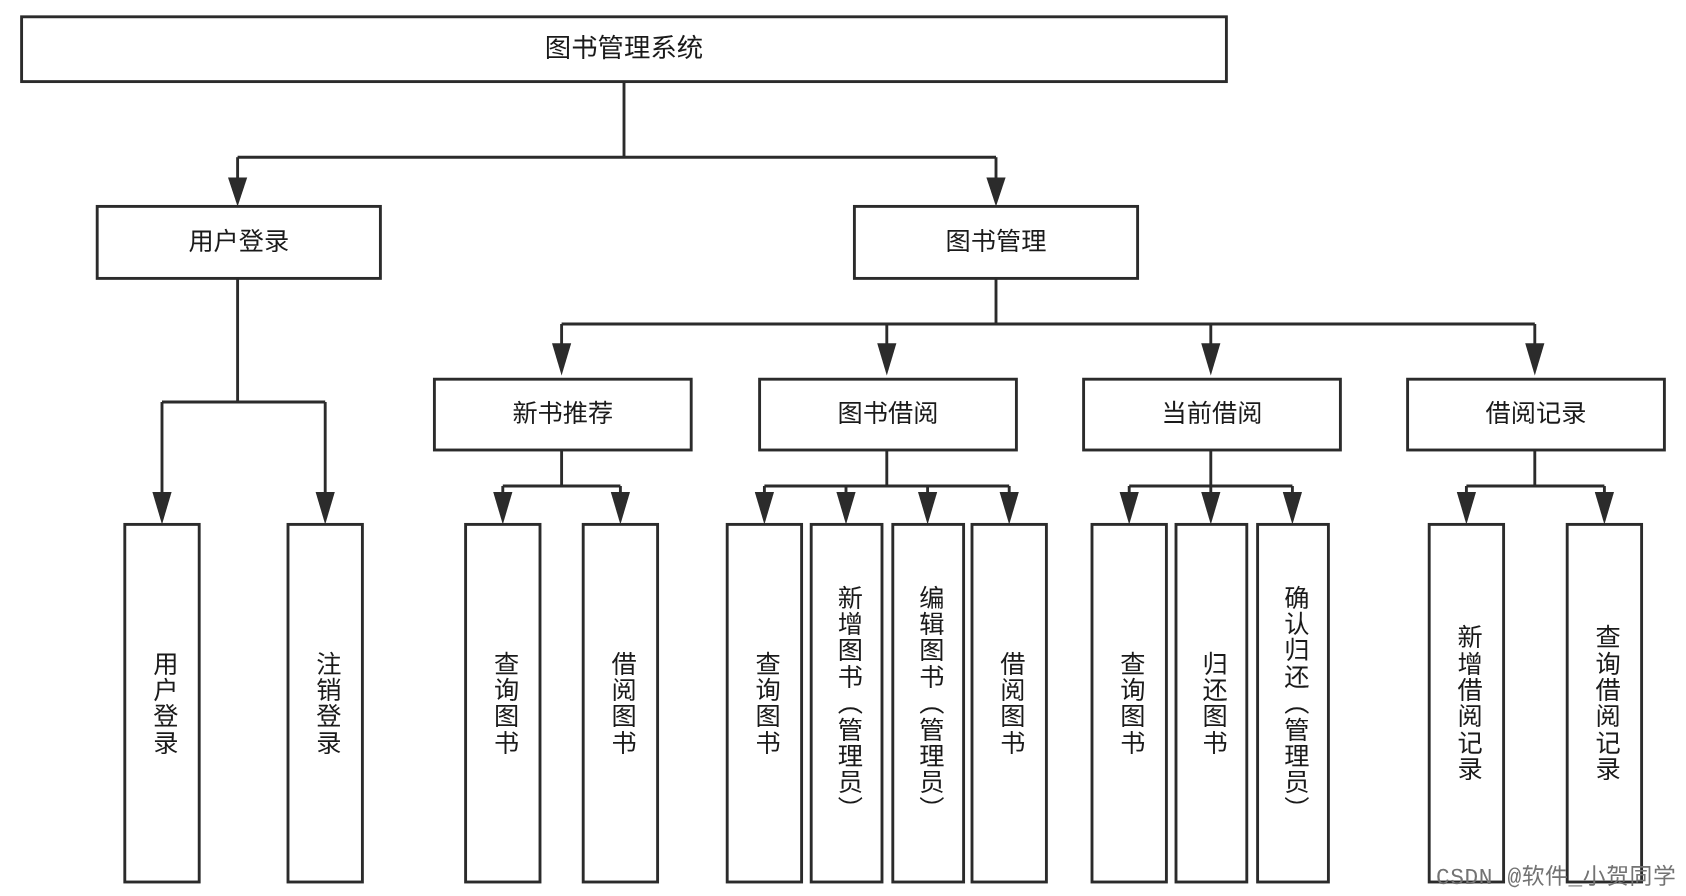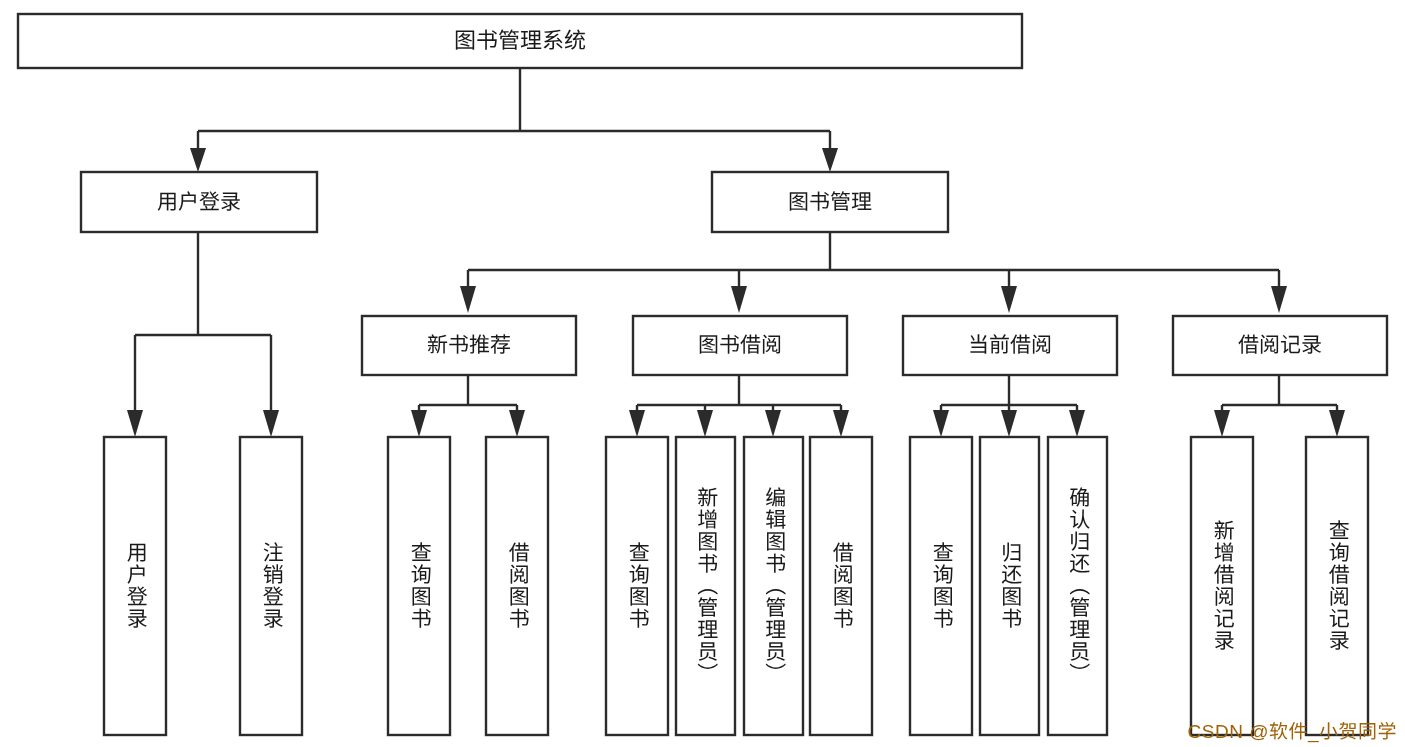--- a/index.html
+++ b/index.html
@@ -64,23 +64,23 @@
     line-height: 1.06;
     color: #1a1a1a;
     letter-spacing: 1px;
     white-space: nowrap;
     pointer-events: none;
   }
   #watermark {
     position: absolute;
     right: 8px;
     bottom: 4px;
-    font-family: Liberation Sans, sans-serif;
+    font-family: Liberation Mono, monospace;
     font-size: 19px;
-    color: #a16207;
+    color: #737373;
     white-space: nowrap;
     letter-spacing: 0.5px;
   }
 </style>
 </head>
 <body>
 
 <div id="diagram-root">
 
   <svg id="tree-svg" viewBox="0 0 1405 747">

